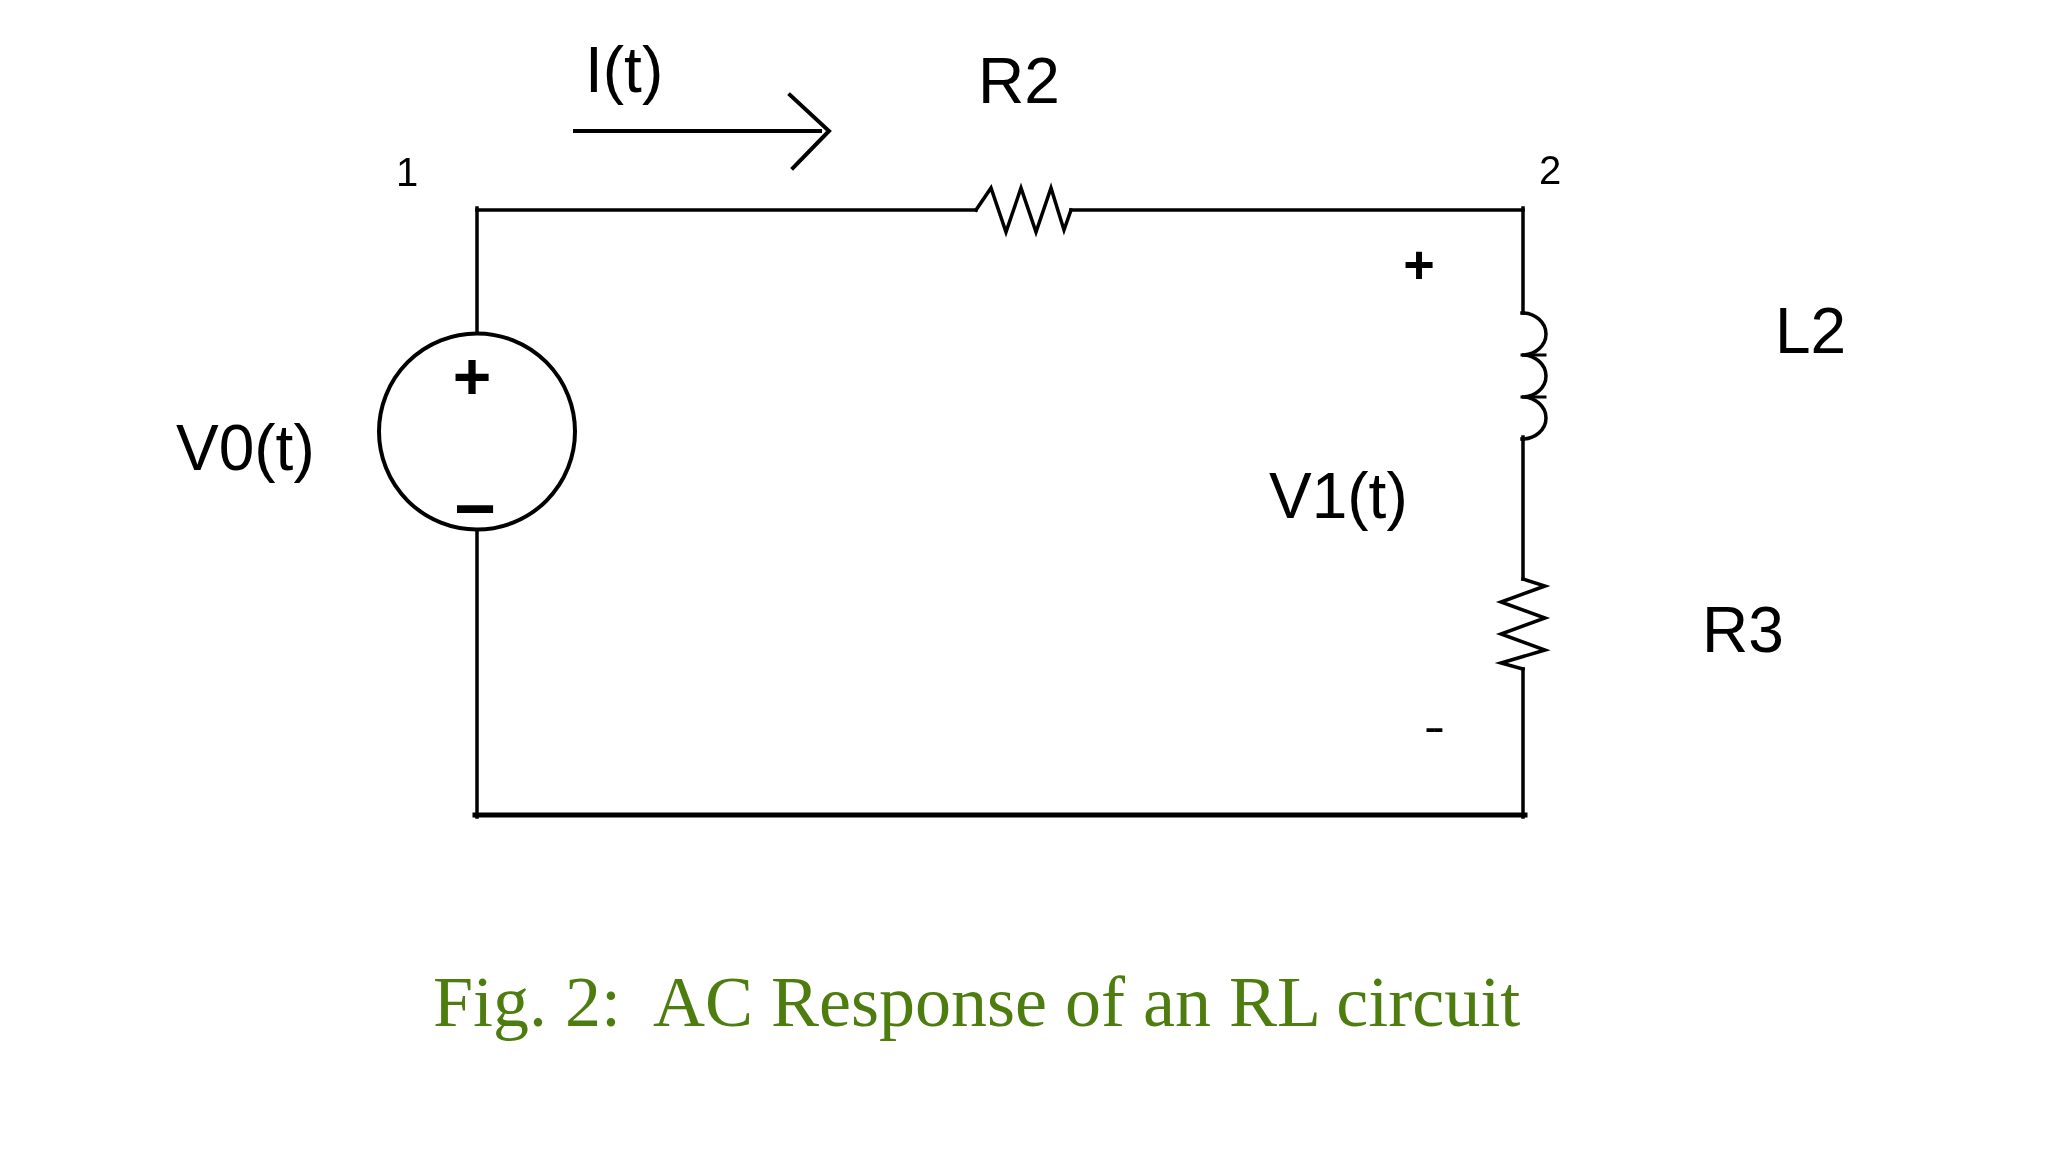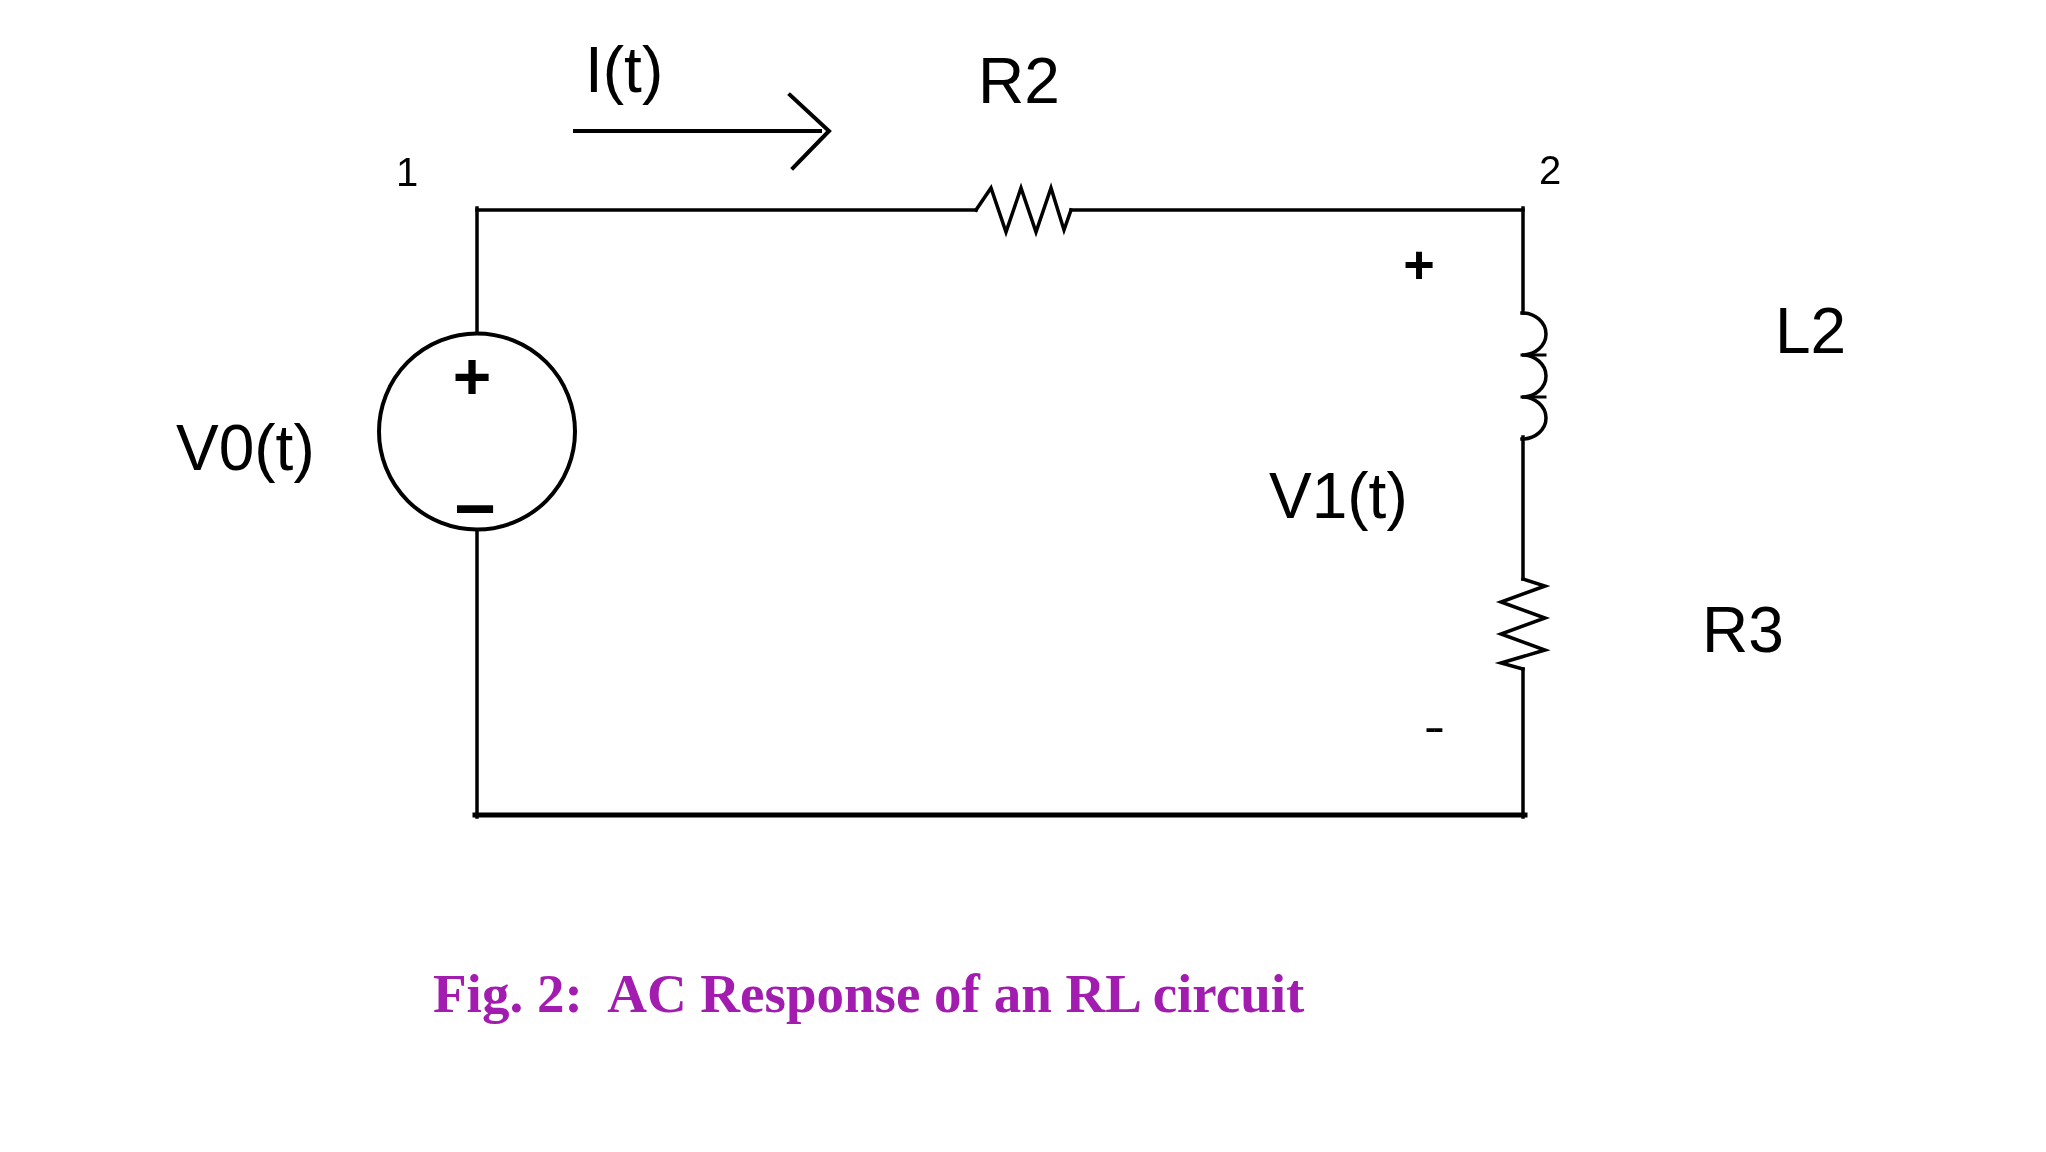--- a/index.html
+++ b/index.html
@@ -39,24 +39,24 @@
     font-family: "Liberation Sans", sans-serif;
     font-weight: 700;
     color: #000000;
     line-height: 1;
   }
   .caption {
     position: absolute;
     left: 433px;
     top: 966px;
     font-family: "Liberation Serif", serif;
-    font-weight: 700;
-    font-size: 55px;
+    font-weight: 400;
+    font-size: 72px;
     line-height: 1;
-    color: #a21caf;
+    color: #4d7c0f;
     white-space: pre;
   }
 </style>
 </head>
 <body>
 
 <div class="stage">
 
   <svg width="2046" height="1152" viewBox="0 0 2046 1152">
     <g stroke="#000000" fill="none" stroke-linecap="square" stroke-linejoin="miter">

